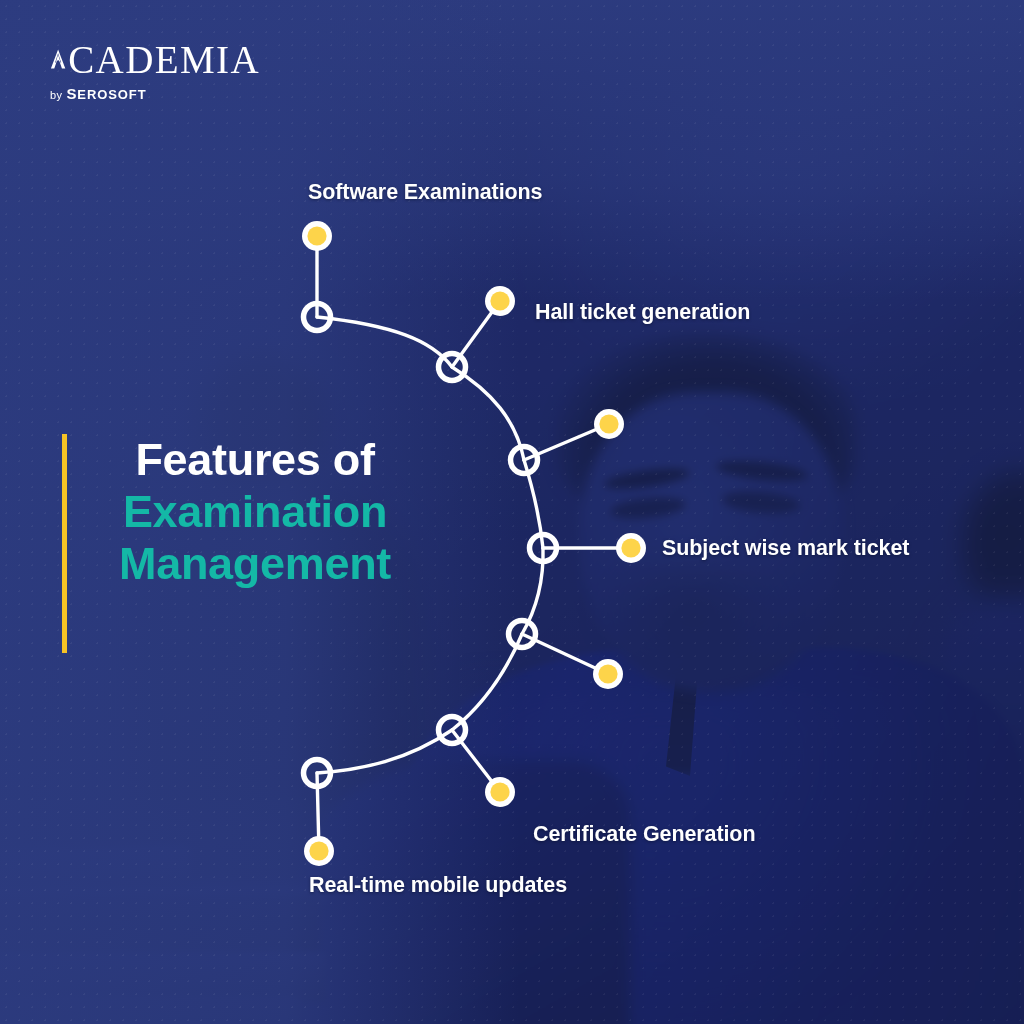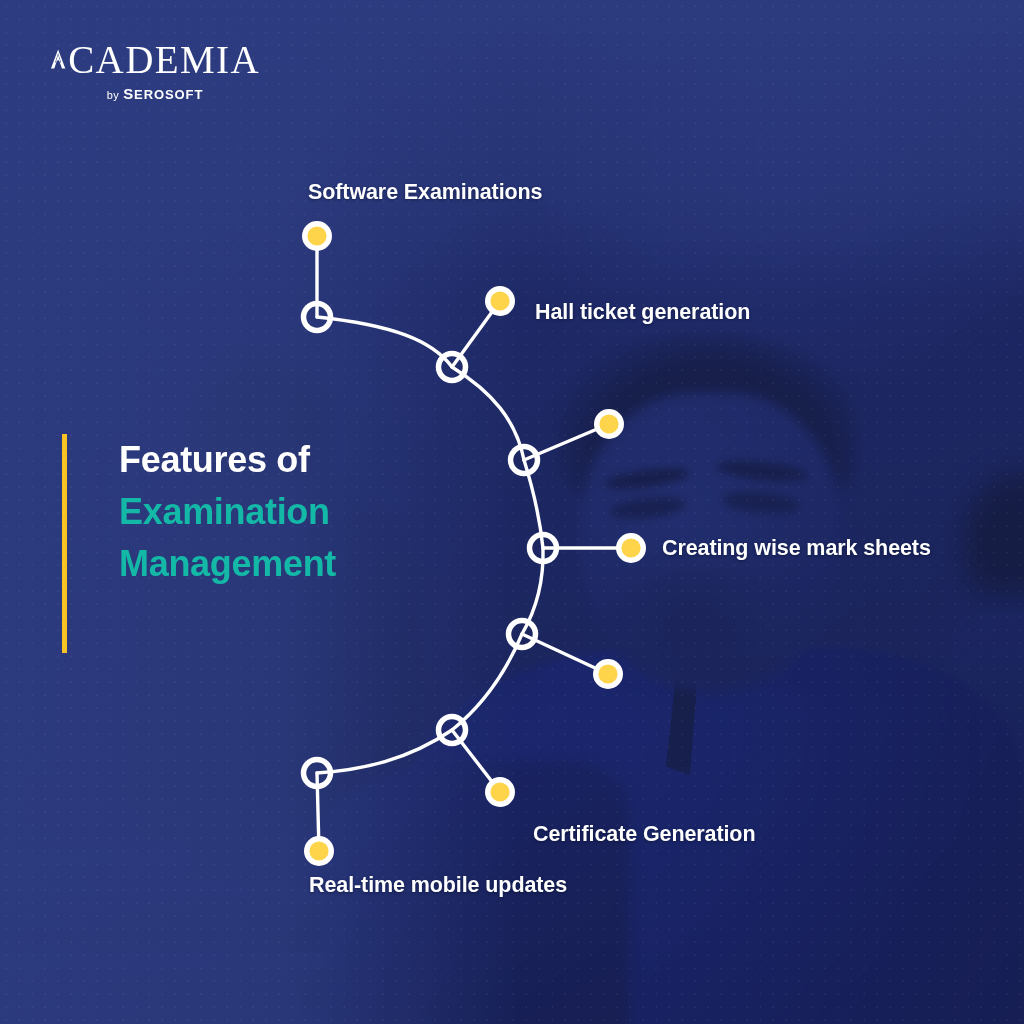--- a/index.html
+++ b/index.html
@@ -190,33 +190,33 @@
 
   
   #logo { position:absolute; left:50px; top:36px; width:210px; height:72px; }
   .logo-row { display:flex; align-items:flex-end; }
   .logo-mark { width:36px; height:46px; margin-right:2px; }
   .logo-word {
     color:#fff; font-size:39px; letter-spacing:1.4px; line-height:44px;
     font-weight:400; font-family:"Liberation Serif", serif;
   }
   .logo-sub {
-    margin-top:4px; text-align:center; color:#fff;
+    margin-top:4px; text-align:left; color:#fff;
     font-size:13px; letter-spacing:.4px; line-height:15px;
   }
   .logo-sub .by { font-weight:400; font-size:11px; }
   .logo-sub .brand { font-weight:700; letter-spacing:.9px; }
   .logo-sub .brand .b1 { font-size:15px; }
 
   
   #headline { position:absolute; left:62px; top:434px; display:flex; }
   .headline-bar { width:5px; height:219px; background:#f7c325; margin-right:52px; flex:none; }
   .headline-text { line-height:52px; }
   .headline-text div {
-    font-size:36px; font-weight:700; letter-spacing:-.3px;
+    font-size:45px; font-weight:700; letter-spacing:-.3px;text-align:center;
   }
   .hl-white { color:#ffffff; }
   .hl-yellow { color:#14b8a6; }
 
   
   #network { position:absolute; left:0; top:0; width:1024px; height:1024px; }
 
   
   .feat-label {
     position:absolute;
@@ -357,17 +357,17 @@
       <circle cx="500" cy="792" r="15" fill="#ffffff"></circle>
       <circle cx="500" cy="792" r="9.6" fill="#fdd44a"></circle>
 
       <circle cx="319" cy="851" r="15" fill="#ffffff"></circle>
       <circle cx="319" cy="851" r="9.6" fill="#fdd44a"></circle>
     </g>
   </svg>
 
   <div class="feat-label f0">Software Examinations</div>
   <div class="feat-label f1">Hall ticket generation</div>
-  <div class="feat-label f3">Creating wise mark sheets</div>
+  <div class="feat-label f3">Subject wise mark ticket</div>
   <div class="feat-label f5">Certificate Generation</div>
   <div class="feat-label f6">Real-time mobile updates</div>
 
 </div>
 
 </body></html>

